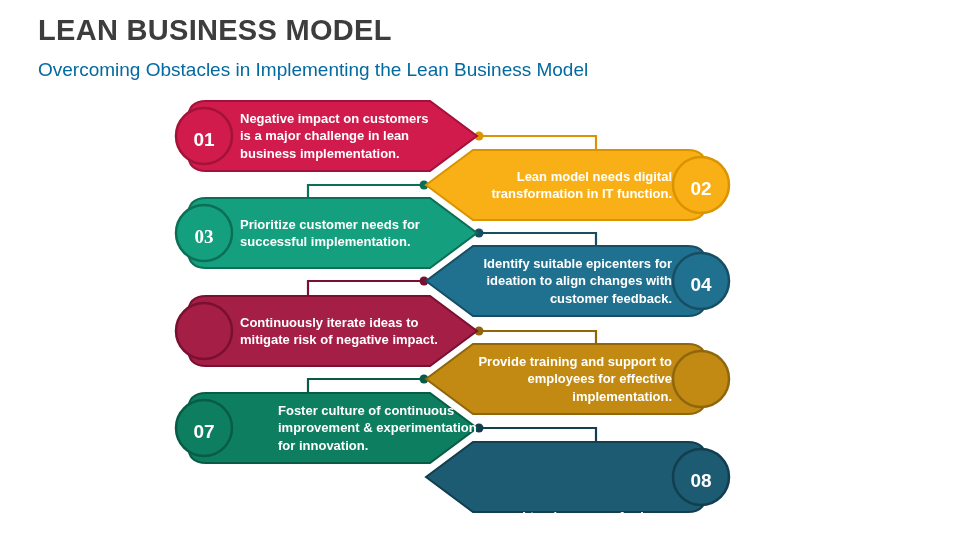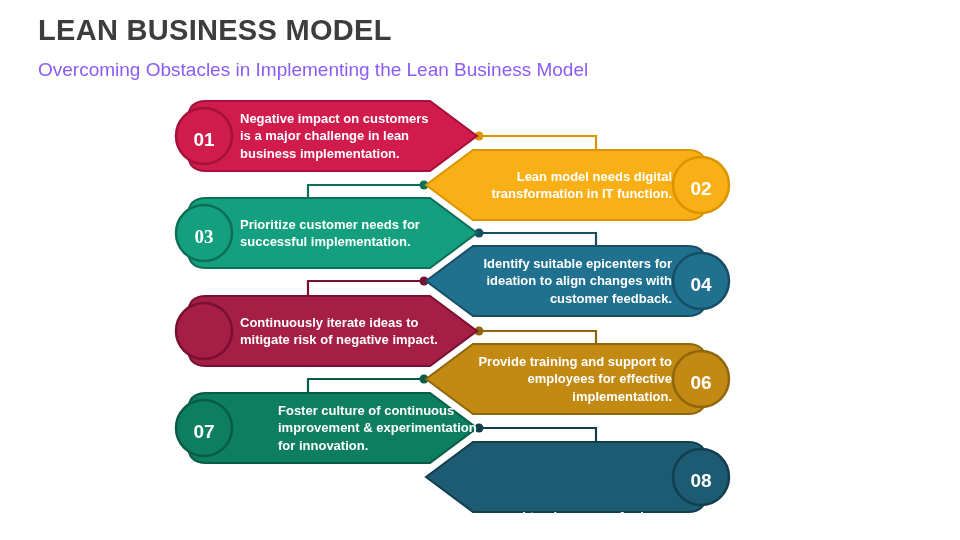--- a/index.html
+++ b/index.html
@@ -7,21 +7,21 @@
     width:960px;height:540px;background:#ffffff;overflow:hidden;position:relative;
     font-family:"Liberation Sans",sans-serif;
   }
   .slide{position:absolute;inset:0;background:#ffffff;}
   .slide-title{
     position:absolute;left:38px;top:14px;margin:0;
     font-size:29px;font-weight:700;color:#3d3d3d;letter-spacing:0.3px;
   }
   .slide-subtitle{
     position:absolute;left:38px;top:59px;
-    font-size:19px;font-weight:400;color:#8b5cf6;
+    font-size:19px;font-weight:400;color:#0369a1;
   }
   #diagram{position:absolute;inset:0;}
   #diagram-svg{position:absolute;left:0;top:0;}
   .banner-text{
     position:absolute;height:70px;display:flex;align-items:center;
     color:#ffffff;font-weight:700;font-size:13px;line-height:1.34;
     white-space:pre-line;
   }
   .banner-text.left{left:240px;width:202px;text-align:left;}
   .banner-text.right{left:436px;width:236px;justify-content:flex-end;text-align:right;}
@@ -99,21 +99,20 @@
       <div class="circle-num" style="left: 176px; top: 205px; font-family: Liberation Serif, serif;">03</div>
       <div class="banner-text right" style="top: 246px;">Identify suitable epicenters for
 ideation to align changes with
 customer feedback.</div>
       <div class="circle-num" style="left: 673px; top: 253px;">04</div>
       <div class="banner-text left" style="top: 296px;">Continuously iterate ideas to
 mitigate risk of negative impact.</div>
       <div class="banner-text right" style="top: 344px;">Provide training and support to
 employees for effective
 implementation.</div>
-      <div class="circle-num" style="left: 673px; top: 351px;">06</div>
       <div class="banner-text left" style="top: 393px; margin-left: 38px;">Foster culture of continuous
 improvement &amp; experimentation
 for innovation.</div>
       <div class="circle-num" style="left: 176px; top: 400px;">07</div>
       <div class="banner-text right" style="top: 442px; margin-top: 48px;">Measure and track success for long-
 term sustainability and improvement.</div>
       <div class="circle-num" style="left: 673px; top: 449px;">08</div>
     </div>
 </div>
 

